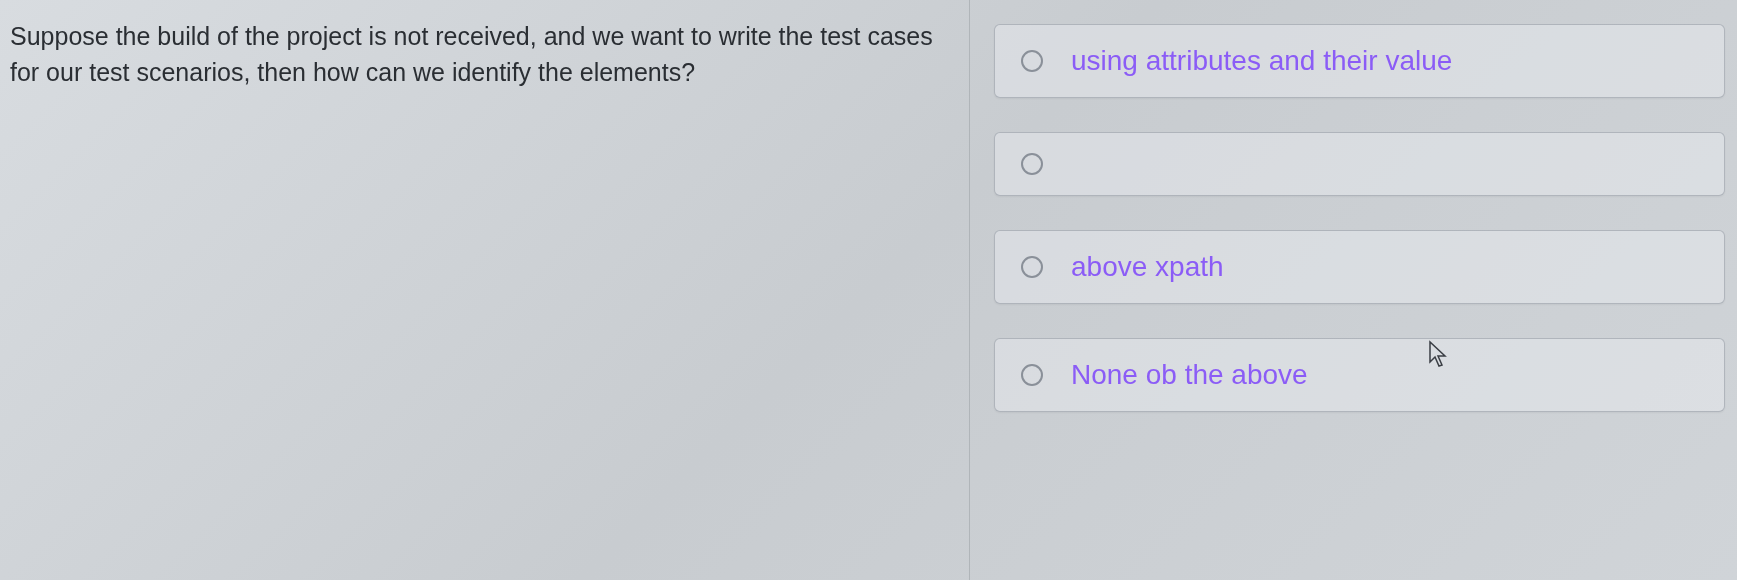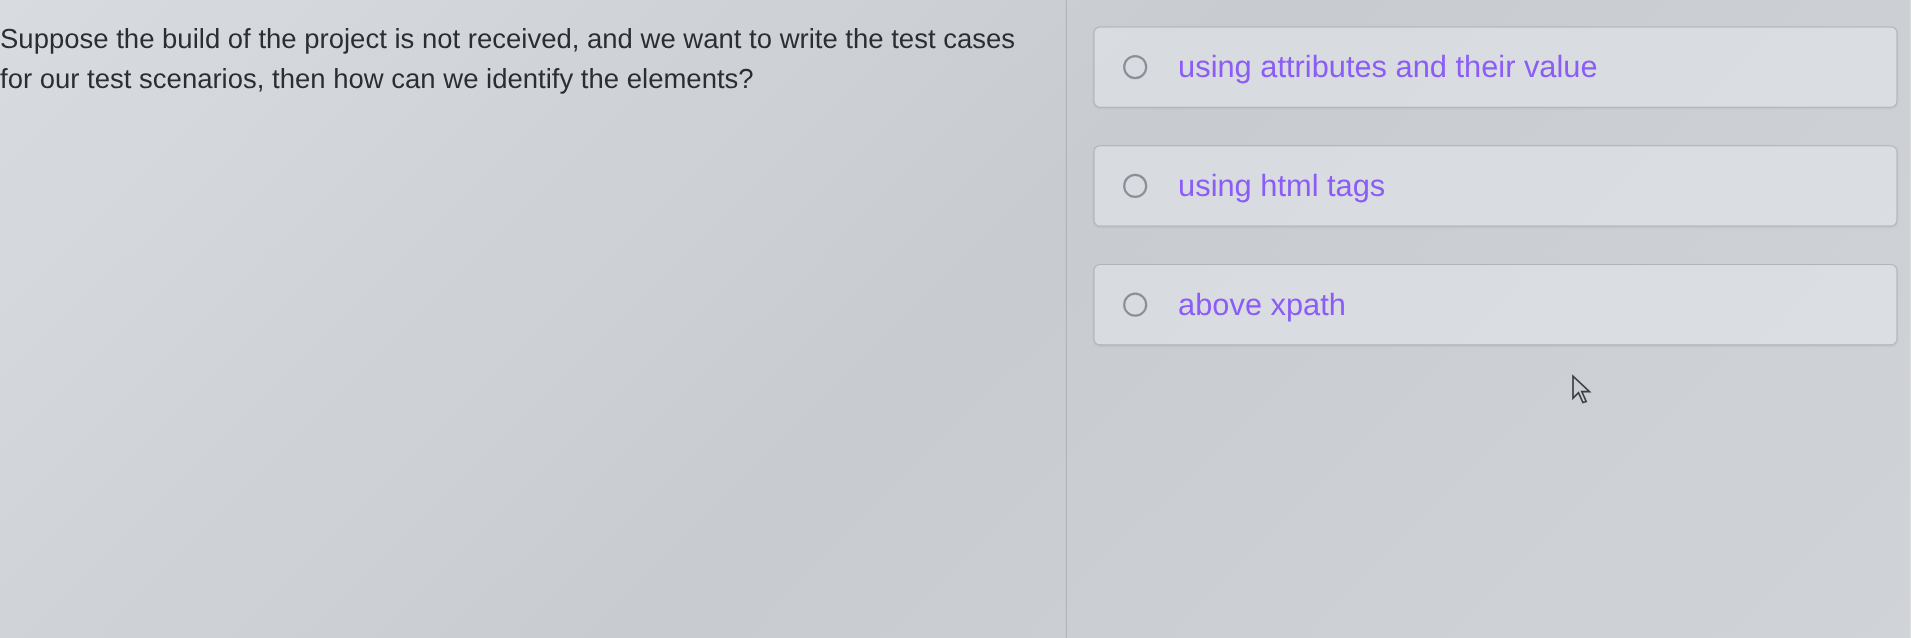--- a/index.html
+++ b/index.html
@@ -11,21 +11,21 @@
       font-family: 'Segoe UI', Tahoma, Geneva, Verdana, sans-serif;
       background: linear-gradient(135deg, #d8dce0 0%, #c8ccd0 50%, #d0d4d8 100%);
       width: 1737px;
       height: 580px;
       display: flex;
       position: relative;
       overflow: hidden;
     }
     .question-panel {
       flex: 0 0 970px;
-      padding: 18px 20px 20px 0;
+      padding: 18px 20px 20px 10px;
       border-right: 1px solid rgba(150, 155, 160, 0.5);
     }
     .question-text {
       font-size: 25px;
       color: #2a2e33;
       line-height: 1.45;
       font-weight: 400;
     }
     .options-panel {
       flex: 1;
@@ -76,25 +76,28 @@
   <p class="question-text">Suppose the build of the project is not received, and we want to write the test cases for our test scenarios, then how can we identify the elements?</p>
 </div>
 
 <div class="options-panel">
   <div class="option-card">
     <span class="radio-circle"></span>
     <span class="option-label">using attributes and their value</span>
   </div>
   <div class="option-card">
     <span class="radio-circle"></span>
-    <span class="option-label">using html tags</span>
   </div>
   <div class="option-card">
     <span class="radio-circle"></span>
     <span class="option-label">above xpath</span>
+  </div>
+  <div class="option-card">
+    <span class="radio-circle"></span>
+    <span class="option-label">None ob the above</span>
   </div>
 </div>
 
 <div class="cursor-arrow">
   <svg viewBox="0 0 20 28">
     <path d="M 2 2 L 2 22 L 7 17 L 11 26 L 14 25 L 10 16 L 17 16 Z" fill="none" stroke="#3a3e44" stroke-width="1.5"></path>
   </svg>
 </div>
 
 </body></html>

